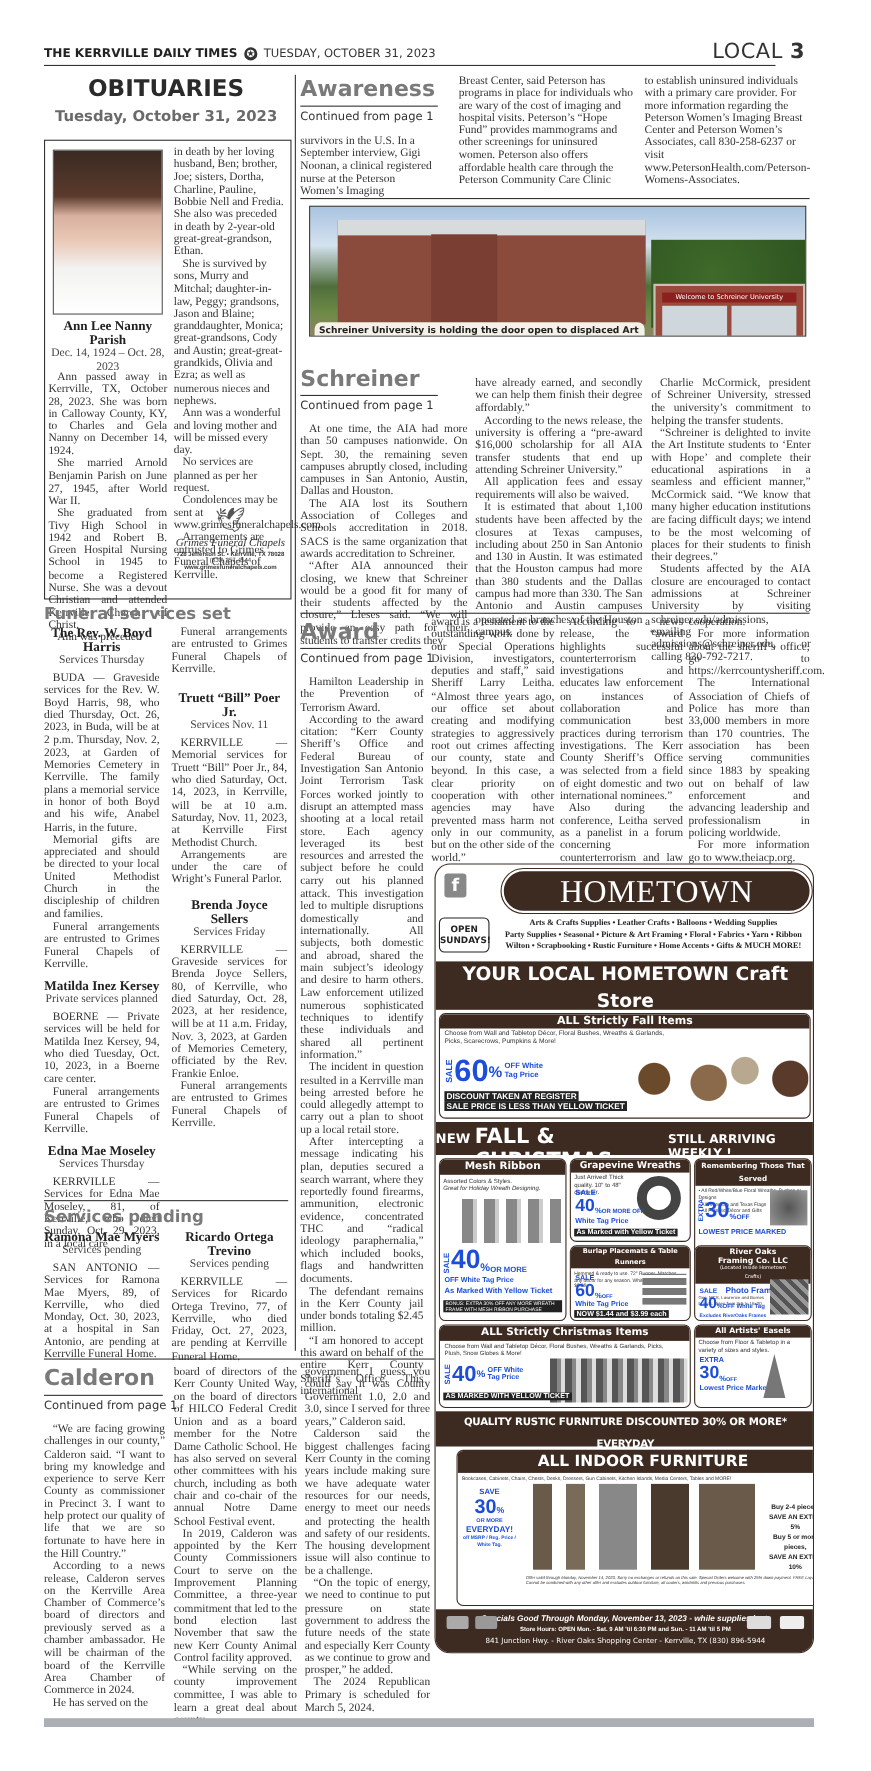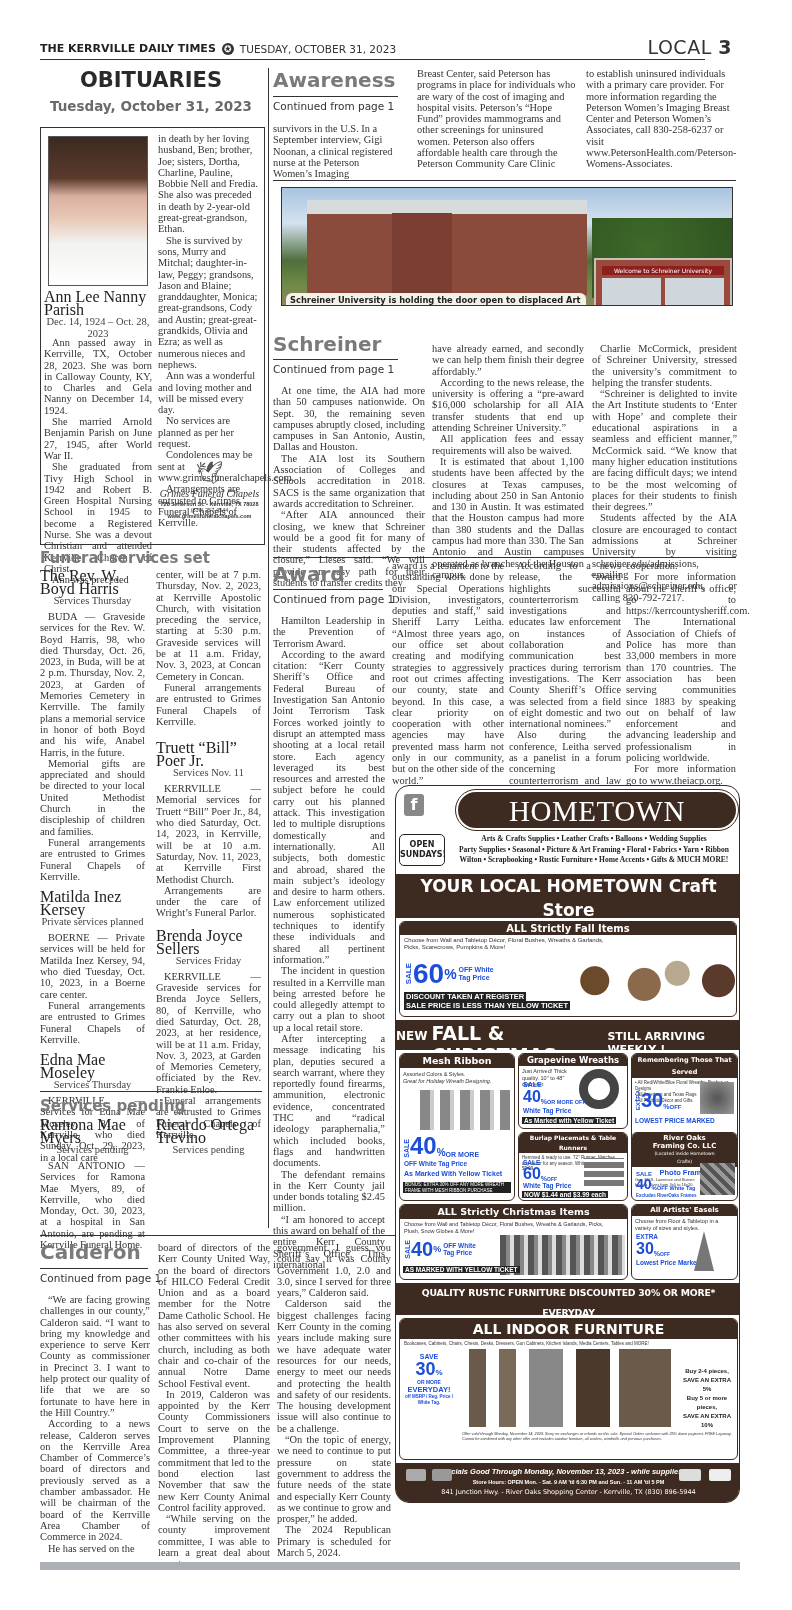--- a/index.html
+++ b/index.html
@@ -12,21 +12,21 @@
 .masthead .star{margin:0 6px;width:12px;height:12px;border-radius:50%;background:#333;color:#fff;font-size:9px;text-align:center;line-height:12px}
 .masthead .date{font-family:"DejaVu Sans",sans-serif;font-size:10.5px;color:#333}
 .section-label{right:60px;top:34px;font-family:"DejaVu Sans",sans-serif;font-size:19px;color:#333;letter-spacing:.5px}
 .section-label b{font-weight:bold}
 .obit-title{left:40px;top:68px;width:222px;text-align:center;font-family:"DejaVu Sans",sans-serif;font-weight:bold;font-size:21px;color:#2a2a2a}
 .obit-date{left:40px;top:98px;width:222px;text-align:center;font-family:"DejaVu Sans",sans-serif;font-weight:bold;font-size:13.5px;color:#6a6a6a}
 .obit-box{left:40px;top:127px;width:225px;height:418px;border:1px solid #333}
 .photo{left:48px;top:136px;width:100px;height:150px;background:linear-gradient(180deg,#3a2a22 0%,#5b3a2c 28%,#d8b0a0 40%,#e9c8b6 55%,#f2f2f0 72%,#ffffff 100%);border:1px solid #555}
 .kicker{font-family:"DejaVu Sans",sans-serif;font-weight:bold;color:#7a7a7a}
 .rule{border-top:1px solid #333}
-.name{font-family:"Liberation Serif",serif;font-weight:normal;font-size:16px;text-align:left;color:#222;line-height:13px}
+.name{font-family:"Liberation Serif",serif;font-weight:bold;font-size:12px;text-align:center;color:#222;line-height:13px}
 .sub{font-family:"Liberation Serif",serif;font-size:10.5px;text-align:center;color:#444;line-height:12px;margin-bottom:4px}
 .cont{font-family:"DejaVu Sans",sans-serif;font-size:10.5px;color:#333}
 .vline{border-left:1px solid #333}
 .ad{left:395px;top:785px;width:345px;height:718px;border:1px solid #3a2a22;border-radius:14px;overflow:hidden;background:#fff}
 .dark{background:#3d2a20;color:#fff}
 .box{position:absolute;border:1px solid #3d2a20;border-radius:6px;background:#fff;overflow:hidden}
 .box .hd{background:#3d2a20;color:#fff;font-family:"DejaVu Sans",sans-serif;font-weight:bold;text-align:center}
 .tiny{font-family:"Liberation Sans",sans-serif;font-size:5.5px;line-height:6.5px;color:#333}
 .big{font-family:"Liberation Sans",sans-serif;font-weight:bold;color:#1d4ed8}
 .blk{background:#222;color:#fff;font-family:"Liberation Sans",sans-serif;font-weight:bold;padding:0 2px}
@@ -86,21 +86,20 @@
   <div class="name">Matilda Inez Kersey</div>
   <div class="sub">Private services planned</div>
   <p>BOERNE — Private services will be held for Matilda Inez Kersey, 94, who died Tuesday, Oct. 10, 2023, in a Boerne care center.</p>
   <p>Funeral arrangements are entrusted to Grimes Funeral Chapels of Kerrville.</p>
   <div style="height:8px"></div>
   <div class="name">Edna Mae Moseley</div>
   <div class="sub">Services Thursday</div>
   <p>KERRVILLE — Services for Edna Mae Moseley, 81, of Kerrville, who died Sunday, Oct. 29, 2023, in a local care</p>
 </div>
 <div class="abs body-text" style="left:156px;top:569px;width:105px">
-  <p style="text-indent:0">center, will be at 7 p.m. Thursday, Nov. 2, 2023, at Kerrville Apostolic Church, with visitation preceding the service, starting at 5:30 p.m. Graveside services will be at 11 a.m. Friday, Nov. 3, 2023, at Concan Cemetery in Concan.</p>
   <p>Funeral arrangements are entrusted to Grimes Funeral Chapels of Kerrville.</p>
   <div style="height:14px"></div>
   <div class="name">Truett “Bill” Poer Jr.</div>
   <div class="sub">Services Nov. 11</div>
   <p>KERRVILLE — Memorial services for Truett “Bill” Poer Jr., 84, who died Saturday, Oct. 14, 2023, in Kerrville, will be at 10 a.m. Saturday, Nov. 11, 2023, at Kerrville First Methodist Church.</p>
   <p>Arrangements are under the care of Wright’s Funeral Parlor.</p>
   <div style="height:10px"></div>
   <div class="name">Brenda Joyce Sellers</div>
   <div class="sub">Services Friday</div>
   <p>KERRVILLE — Graveside services for Brenda Joyce Sellers, 80, of Kerrville, who died Saturday, Oct. 28, 2023, at her residence, will be at 11 a.m. Friday, Nov. 3, 2023, at Garden of Memories Cemetery, officiated by the Rev. Frankie Enloe.</p>
@@ -110,20 +109,21 @@
 <div class="abs rule" style="left:40px;top:1091px;width:222px"></div>
 <div class="abs kicker" style="left:40px;top:1097px;font-size:15px">Services pending</div>
 <div class="abs body-text" style="left:40px;top:1118px;width:105px">
   <div class="name">Ramona Mae Myers</div>
   <div class="sub">Services pending</div>
   <p>SAN ANTONIO — Services for Ramona Mae Myers, 89, of Kerrville, who died Monday, Oct. 30, 2023, at a hospital in San Antonio, are pending at Kerrville Funeral Home.</p>
 </div>
 <div class="abs body-text" style="left:156px;top:1118px;width:105px">
   <div class="name">Ricardo Ortega Trevino</div>
   <div class="sub">Services pending</div>
+  <p>KERRVILLE — Services for Ricardo Ortega Trevino, 77, of Kerrville, who died Friday, Oct. 27, 2023, are pending at Kerrville Funeral Home.</p>
 </div>
 
 <div class="abs vline" style="left:268px;top:68px;height:1160px"></div>
 
 <div class="abs kicker" style="left:273px;top:68px;font-size:20px">Awareness</div>
 <div class="abs rule" style="left:273px;top:96px;width:125px"></div>
 <div class="abs cont" style="left:273px;top:100px">Continued from page 1</div>
 <div class="abs body-text" style="left:273px;top:123px;width:125px;text-align:left">survivors in the U.S. In a September interview, Gigi Noonan, a clinical registered nurse at the Peterson Women’s Imaging</div>
 <div class="abs body-text" style="left:417px;top:68px;width:160px;text-align:left">Breast Center, said Peterson has programs in place for individuals who are wary of the cost of imaging and hospital visits. Peterson’s “Hope Fund” provides mammograms and other screenings for uninsured women. Peterson also offers affordable health care through the Peterson Community Care Clinic</div>
 <div class="abs body-text" style="left:586px;top:68px;width:150px;text-align:left">to establish uninsured individuals with a primary care provider. For more information regarding the Peterson Women’s Imaging Breast Center and Peterson Women’s Associates, call 830-258-6237 or visit www.PetersonHealth.com/Peterson-Womens-Associates.</div>
@@ -354,21 +354,21 @@
   </div>
 
   <div class="dark" style="position:absolute;left:0;top:497px;width:345px;height:32px;text-align:center">
     <div style="font-family:'DejaVu Sans',sans-serif;font-weight:bold;font-size:9.3px;line-height:20px;letter-spacing:-.2px">QUALITY RUSTIC FURNITURE DISCOUNTED 30% OR MORE* EVERYDAY</div>
     <div style="display:flex;justify-content:center;gap:40px;font-family:'Liberation Sans',sans-serif;font-weight:bold;font-size:5.5px">
       <span>*off WHITE TAG PRICE</span>
       <span style="font-style:italic">LAYAWAY AND DELIVERY ALSO AVAILABLE!</span>
     </div>
   </div>
 
-  <div class="box" style="left:3px;top:532px;width:339px;height:142px">
+  <div class="box" style="left:19px;top:532px;width:339px;height:142px">
     <div class="hd" style="font-size:14px;line-height:20px">ALL INDOOR FURNITURE</div>
     <div class="tiny" style="margin:2px 4px;font-size:4.5px">Bookcases, Cabinets, Chairs, Chests, Desks, Dressers, Gun Cabinets, Kitchen Islands, Media Centers, Tables and MORE!</div>
     <div style="position:absolute;left:4px;top:34px;width:50px;text-align:center">
       <div class="big" style="font-size:7px">SAVE</div>
       <div><span class="big" style="font-size:18px;line-height:18px">30</span><span class="big" style="font-size:8px">%</span></div>
       <div class="big" style="font-size:5px">OR MORE</div>
       <div class="big" style="font-size:7.5px">EVERYDAY!</div>
       <div class="big" style="font-size:4.5px;line-height:6px">off MSRP / Reg. Price / White Tag.</div>
     </div>
     <div style="position:absolute;left:60px;top:30px;width:215px;height:78px;background:linear-gradient(90deg,transparent 0,transparent 4%,#6a5a4a 4%,#6a5a4a 12%,transparent 12%,transparent 18%,#7a6a5a 18%,#7a6a5a 26%,transparent 26%,transparent 32%,#888 32%,#888 48%,transparent 48%,transparent 54%,#4a3a2e 54%,#4a3a2e 70%,transparent 70%,transparent 74%,#6a5a4a 74%,#6a5a4a 98%,transparent 98%)"></div>

